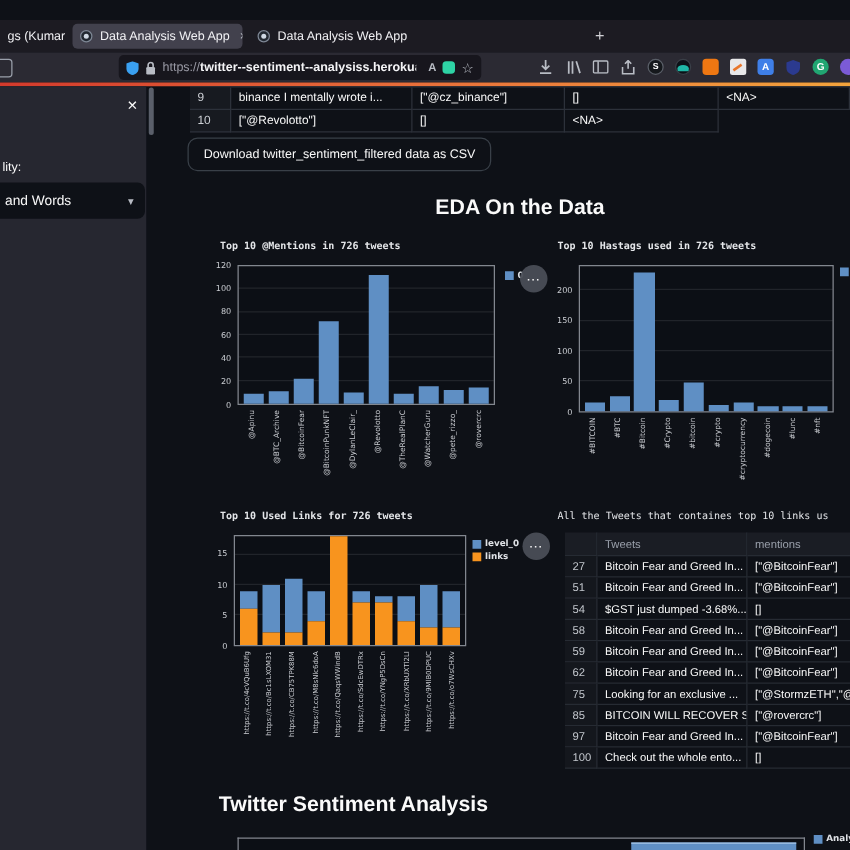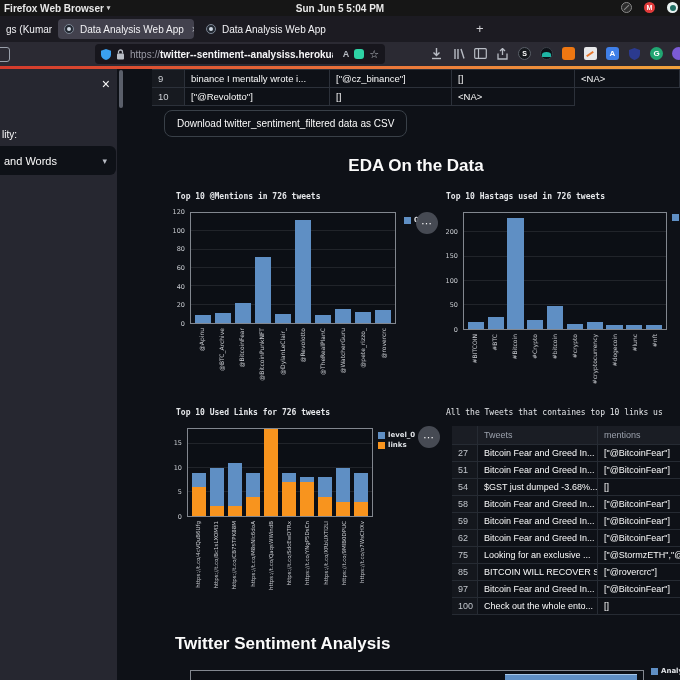--- a/index.html
+++ b/index.html
@@ -66,21 +66,21 @@
   .sb-caret{position:absolute;right:9px;font-size:9px;color:#b8bcc4;}
   .sb-scroll{position:absolute;left:119px;top:70px;width:4px;height:38px;background:#5a5f6a;border-radius:2px;}
   
   .dftop{position:absolute;left:152px;top:69px;width:528px;border-top:1px solid #2c313a;}
   .trow{display:grid;}
   .dftop .trow{grid-template-columns:33px 145px 122px 123px 105px;height:18px;}
   .tcell{font-size:9.5px;color:#fafafa;line-height:18px;padding:0 6px;white-space:nowrap;overflow:hidden;
          border-right:1px solid #2c313a;border-bottom:1px solid #2c313a;box-sizing:border-box;}
   .tcell.idx{background:#171a20;color:#cdd0d5;}
   
-  .dlbtn{position:absolute;left:164px;top:110px;height:27px;padding:12px 12px;background:transparent;
+  .dlbtn{position:absolute;left:150px;top:110px;height:27px;padding:12px 12px;background:transparent;
          border:1px solid #394048;border-radius:8px;color:#fafafa;font-size:10px;
          font-family:"Liberation Sans",sans-serif;display:flex;align-items:center;text-align:center;}
   
   .h-eda{position:absolute;left:152px;top:156px;width:528px;text-align:center;color:#fafafa;
          font-size:17px;font-weight:bold;}
   .h-sent{position:absolute;left:175px;top:634px;color:#fafafa;font-size:17px;font-weight:bold;}
   
   .chart{position:absolute;}
   .ctitle{position:absolute;left:6px;top:4px;font-family:"DejaVu Sans Mono",monospace;
           font-size:8px;font-weight:bold;color:#e4e6e9;white-space:nowrap;}
@@ -137,32 +137,20 @@
   .bframe{position:absolute;left:190px;top:670px;width:452px;height:10px;
           border:1px solid #82878f;border-bottom:none;background:#0c0f15;}
   .bbar{position:absolute;left:505px;top:674px;width:132px;height:6px;background:#5f8fc4;border-top:1px solid #a8c8e8;}
   .blegend{position:absolute;left:651px;top:667px;display:flex;align-items:center;gap:3px;}
 </style>
 </head>
 <body>
 
 <div class="app">
 
-  <div class="menubar">
-    <div class="mb-left">
-      <span>Firefox Web Browser</span>
-      <span class="mb-caret">▾</span>
-    </div>
-    <div class="mb-clock">Sun Jun 5  5:04 PM</div>
-    <div class="mb-right">
-      <span class="ind-circle ind-globe"></span>
-      <span class="ind-circle ind-mail">M</span>
-      <span class="ind-circle ind-app"></span>
-    </div>
-  </div>
 
   <div class="tabbar">
     <div class="tab tab-partial">
       <span>gs (Kumar</span>
 
     </div>
     <div class="tab tab-active">
       <span class="favicon"></span>
       <span>Data Analysis Web App</span>
       <span class="close">×</span>

